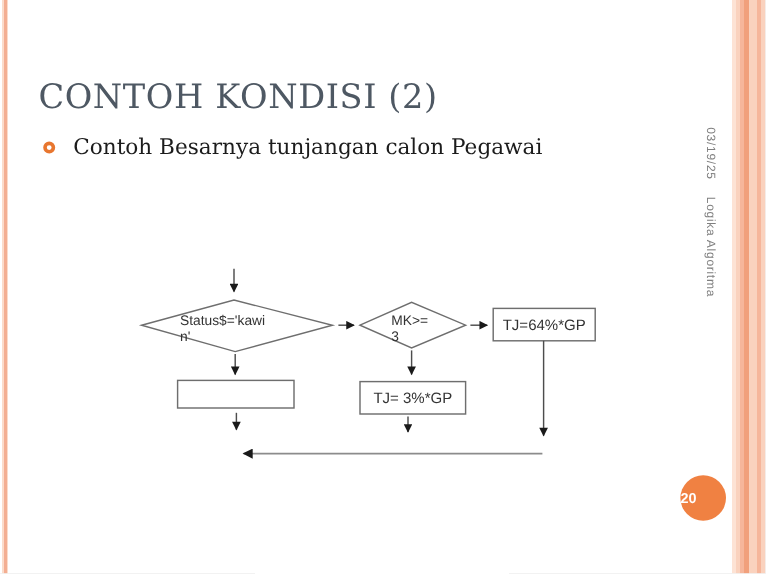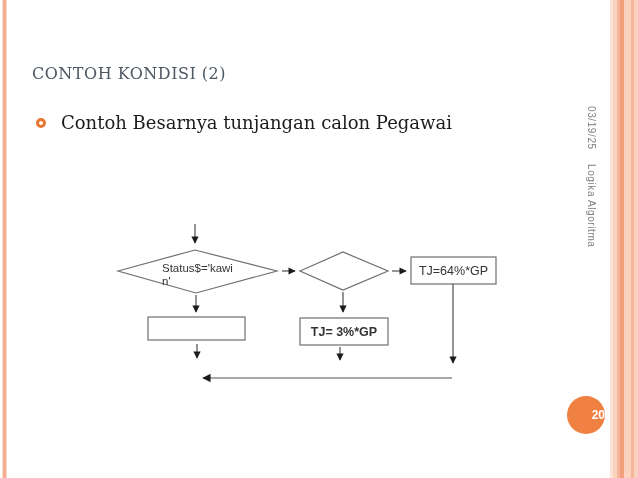--- a/index.html
+++ b/index.html
@@ -19,21 +19,21 @@
   }
   .stripe-right {
     position:absolute; right:0; top:0; bottom:0; width:28px;
     background:linear-gradient(to right,
       #FDE3D5 0 3px, #FAD2BE 3px 7px, #F6B69B 7px 10px, #F1A07C 10px 14px,
       #FAD2BE 14px 21px, #F6B69B 21px 24px, #FAD2BE 24px 28px);
   }
   .title {
     position:absolute; left:32px; top:64px;
     font-family:"DejaVu Serif", serif;
-    font-size:16px; font-weight:400; letter-spacing:0.5px;
+    font-size:28px; font-weight:400; letter-spacing:0.5px;
     color:#4E5863; white-space:nowrap;
   }
   .bullet-row {
     position:absolute; left:36px; top:112px;
     display:flex; align-items:center; gap:15px;
   }
   .bullet-ring {
     width:10px; height:10px; border-radius:50%;
     border:3px solid #E8762F; background:#ffffff; flex:0 0 auto;
   }
@@ -46,21 +46,21 @@
     writing-mode:vertical-rl; text-orientation:mixed;
     font-size:10px; letter-spacing:0.6px; color:#7F7F7F;
     white-space:nowrap;
   }
   #side-date { top:106px; }
   #side-course { top:164px; }
   .page-badge {
     position:absolute; left:567px; top:396px;
     width:38px; height:38px; border-radius:50%;
     background:#F08142;
-    display:flex; align-items:center; justify-content:flex-end;
+    display:flex; align-items:center; justify-content:flex-start;
     color:#ffffff; font-size:12px; font-weight:bold;
   }
   svg.flow { position:absolute; left:0; top:0; }
   .flow-label {
     position:absolute; color:#333333; font-size:11.5px; line-height:13px;
   }
   .box-label {
     position:absolute; display:flex; align-items:center; justify-content:center;
     color:#333333; font-size:12.5px;
   }
@@ -116,24 +116,28 @@
 
     <line x1="343" y1="292" x2="343" y2="312" stroke="#4D4D4D" stroke-width="1.2" marker-end="url(#ah)"></line>
 
     <rect x="300" y="318" width="88" height="27" fill="#ffffff" stroke="#6e6e6e" stroke-width="1.2"></rect>
 
     <line x1="340" y1="347" x2="340" y2="360" stroke="#4D4D4D" stroke-width="1.2" marker-end="url(#ah)"></line>
 
     <line x1="452" y1="378" x2="203" y2="378" stroke="#8c8c8c" stroke-width="1.4" marker-end="url(#ah)"></line>
   </svg>
 
-  <div class="flow-label" style="left:162px; top:262px; width:90px;">
+  <div class="flow-label" style="left:150px; top:262px; width:90px;">
     <div>Status$='kawi</div>
     <div>n'</div>
   </div>
 
+  <div class="flow-label" style="left:326px; top:262px; width:50px;">
+    <div>MK&gt;=</div>
+    <div>3</div>
+  </div>
 
   <div class="box-label" style="left:411px; top:257px; width:85px; height:27px;">TJ=64%*GP</div>
 
 
-  <div class="box-label" style="left:300px; top:318px; width:88px; height:27px;font-weight:bold;">TJ= 3%*GP</div>
+  <div class="box-label" style="left:300px; top:318px; width:88px; height:27px;">TJ= 3%*GP</div>
 
 </div>
 
 </body></html>

